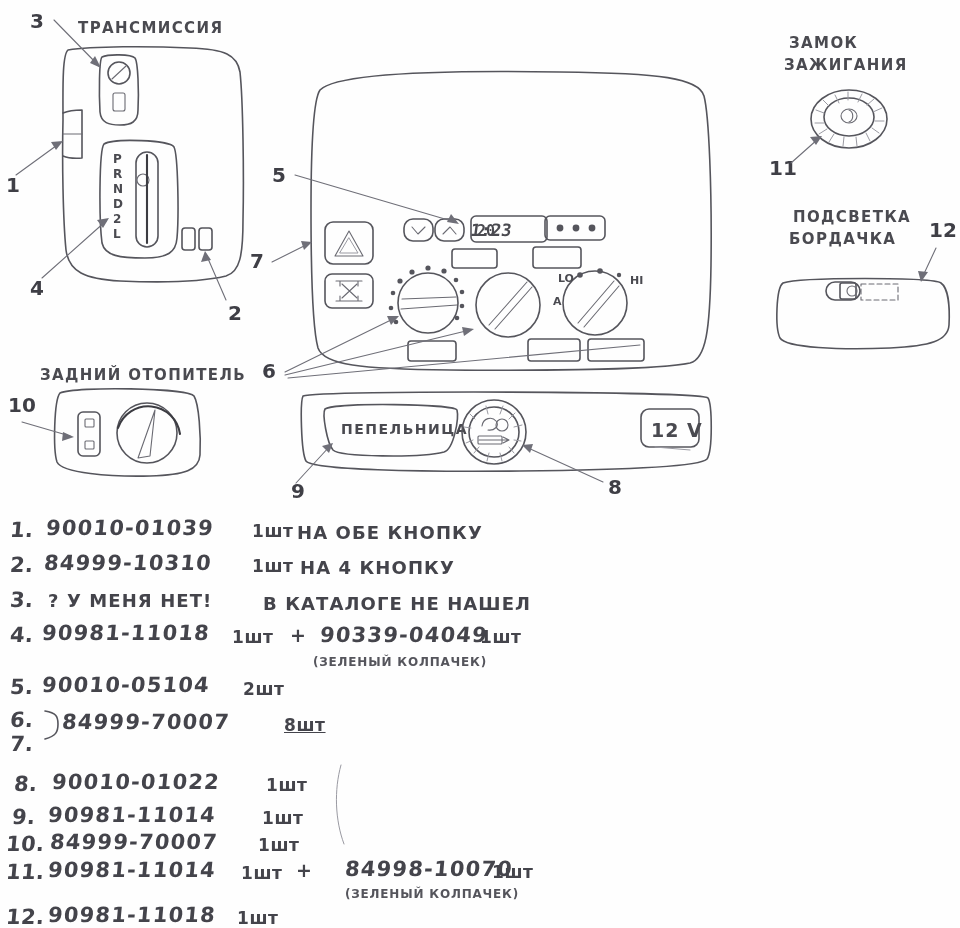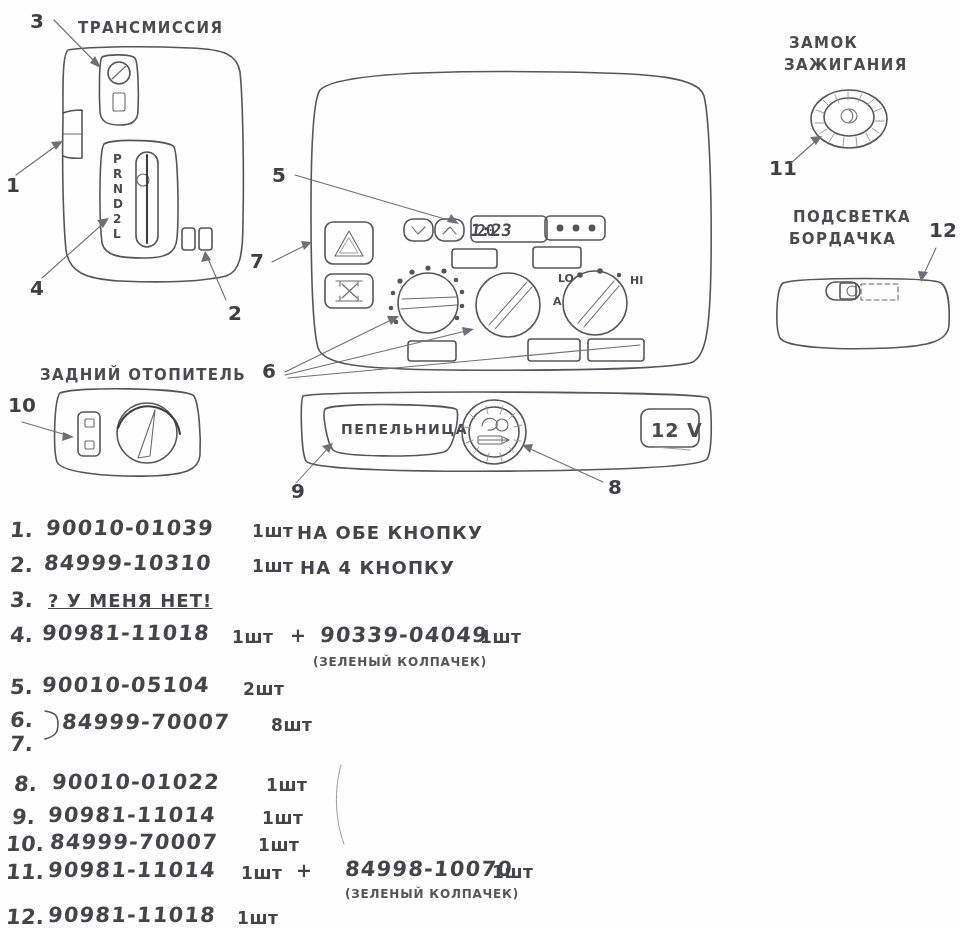--- a/index.html
+++ b/index.html
@@ -362,38 +362,39 @@
   <div class="row" style="left:46px;  top:11px;"><span class="pn skew">90010-01039</span></div>
   <div class="row" style="left:252px; top:16px;"><span class="qty">1шт</span></div>
   <div class="row" style="left:297px; top:17px;"><span class="note">НА ОБЕ КНОПКУ</span></div>
 
   <div class="row" style="left:10px;  top:48px;"><span class="num skew">2.</span></div>
   <div class="row" style="left:44px;  top:46px;"><span class="pn skew">84999-10310</span></div>
   <div class="row" style="left:252px; top:51px;"><span class="qty">1шт</span></div>
   <div class="row" style="left:300px; top:52px;"><span class="note">НА 4 КНОПКУ</span></div>
 
   <div class="row" style="left:10px;  top:83px;"><span class="num skew">3.</span></div>
-  <div class="row" style="left:48px;  top:85px;text-decoration:underline;"><span class="note">? У МЕНЯ НЕТ!</span></div>
+  <div class="row" style="left:48px;  top:85px;"><span class="note">? У МЕНЯ НЕТ!</span></div>
+  <div class="row" style="left:263px; top:88px;"><span class="note">В КАТАЛОГЕ НЕ НАШЕЛ</span></div>
 
   <div class="row" style="left:10px;  top:118px;"><span class="num skew">4.</span></div>
   <div class="row" style="left:42px;  top:116px;"><span class="pn skew">90981-11018</span></div>
   <div class="row" style="left:232px; top:122px;"><span class="qty">1шт</span></div>
   <div class="row" style="left:290px; top:119px;"><span class="plus">+</span></div>
   <div class="row" style="left:320px; top:118px;"><span class="pn skew">90339-04049</span></div>
   <div class="row" style="left:480px; top:122px;"><span class="qty">1шт</span></div>
   <div class="row" style="left:313px; top:146px;"><span class="subnote">(ЗЕЛЕНЫЙ КОЛПАЧЕК)</span></div>
 
   <div class="row" style="left:10px;  top:170px;"><span class="num skew">5.</span></div>
   <div class="row" style="left:42px;  top:168px;"><span class="pn skew">90010-05104</span></div>
   <div class="row" style="left:243px; top:174px;"><span class="qty">2шт</span></div>
 
   <div class="row" style="left:10px;  top:203px;"><span class="num skew">6.</span></div>
   <div class="row" style="left:10px;  top:227px;"><span class="num skew">7.</span></div>
   <div class="row" style="left:62px;  top:205px;"><span class="pn skew">84999-70007</span></div>
-  <div class="row" style="left:271px; top:210px;"><span class="qty">8шт</span></div>
+  <div class="row" style="left:284px; top:210px;text-decoration:underline;"><span class="qty">8шт</span></div>
 
   <div class="row" style="left:14px;  top:267px;"><span class="num skew">8.</span></div>
   <div class="row" style="left:52px;  top:265px;"><span class="pn skew">90010-01022</span></div>
   <div class="row" style="left:266px; top:270px;"><span class="qty">1шт</span></div>
 
   <div class="row" style="left:12px;  top:300px;"><span class="num skew">9.</span></div>
   <div class="row" style="left:48px;  top:298px;"><span class="pn skew">90981-11014</span></div>
   <div class="row" style="left:262px; top:303px;"><span class="qty">1шт</span></div>
 
   <div class="row" style="left:6px;   top:327px;"><span class="num skew">10.</span></div>

